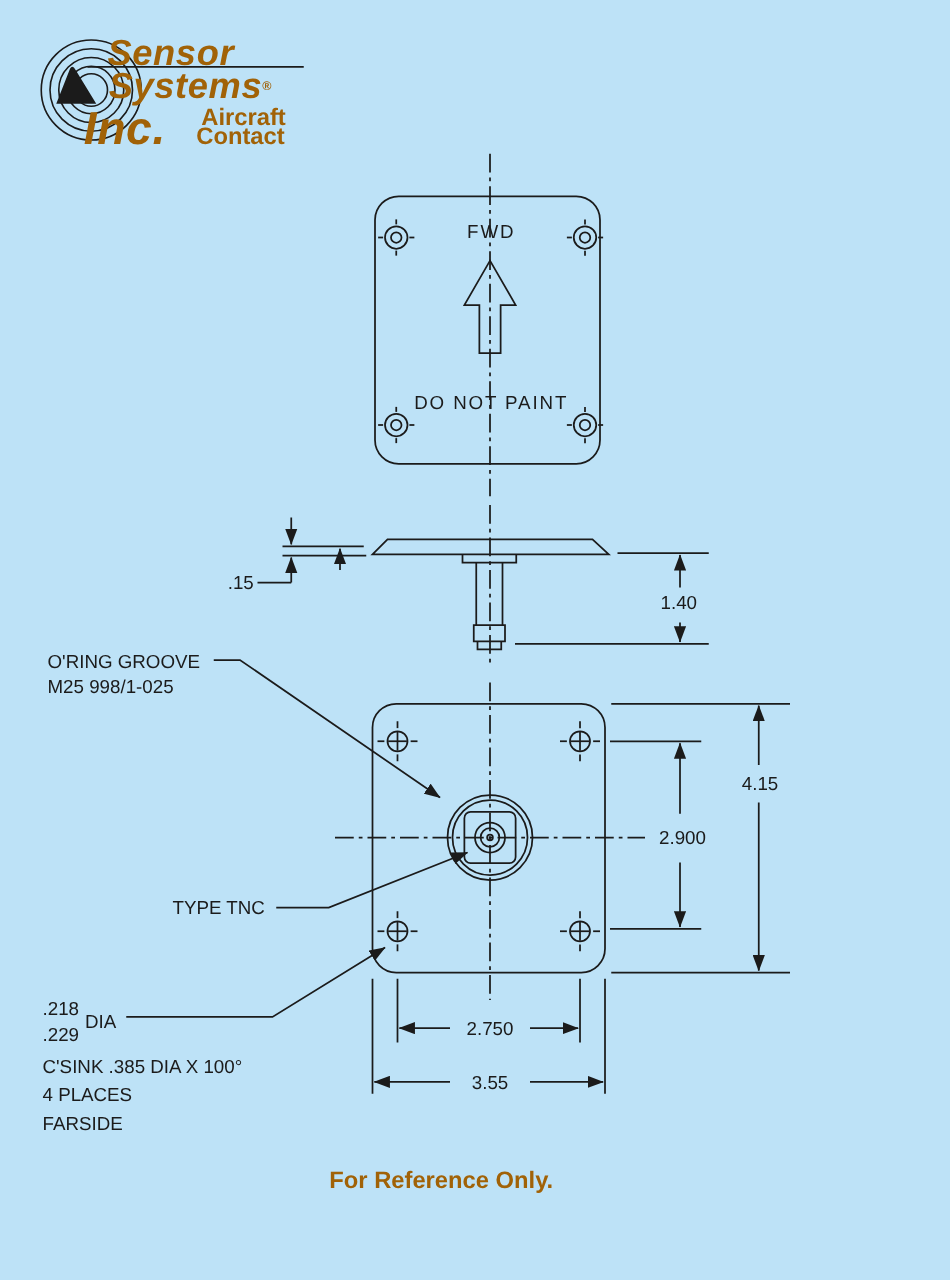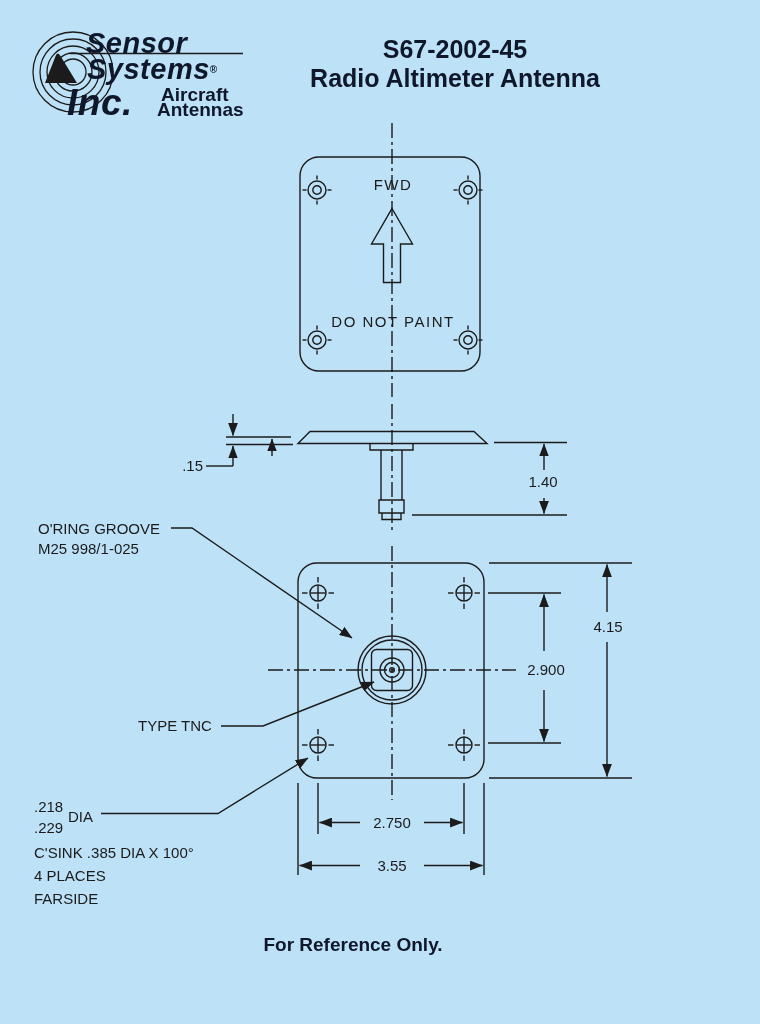--- a/index.html
+++ b/index.html
@@ -1,20 +1,20 @@
 <!DOCTYPE html>
 <html><head>
 <meta charset="utf-8">
 <style>
   html,body{margin:0;padding:0;}
   .page{
     position:relative; width:760px; height:1024px; overflow:hidden;
     background:#BDE2F7;
     font-family:"Liberation Sans", sans-serif;
-    color:#0f172a;
+    color:#a16207;
   }
   
   .logo{position:absolute; left:0; top:0; width:260px; height:130px;}
   .logo-art{position:absolute; left:28px; top:25px;}
   .logo-word{position:absolute; font-style:italic; font-weight:bold; letter-spacing:.5px; line-height:1;}
   .logo-w1{left:86px; top:29px; font-size:29px;}
   .logo-w2{left:87px; top:55px; font-size:29px;}
   .logo-w3{left:67px; top:84px; font-size:37px;}
   .reg{font-size:10px; font-style:normal; vertical-align:6px; letter-spacing:0;}
   .logo-sub{position:absolute; font-weight:bold; font-size:19px; line-height:1;}
@@ -64,27 +64,23 @@
         <circle cx="45" cy="47" r="19"></circle>
         <circle cx="45" cy="47" r="13"></circle>
         <line x1="42" y1="28.5" x2="215" y2="28.5"></line>
       </g>
       <path class="fin" d="M17,58 L28,30 Q30,26.5 32.5,31 L49,58 Z"></path>
     </svg>
     <div class="logo-word logo-w1">Sensor</div>
     <div class="logo-word logo-w2"><span>Systems</span><span class="reg">®</span></div>
     <div class="logo-word logo-w3">Inc.</div>
     <div class="logo-sub logo-s1">Aircraft</div>
-    <div class="logo-sub logo-s2">Antennas</div>
+    <div class="logo-sub logo-s2">Contact</div>
   </div>
 
-  <div class="title">
-    <div>S67-2002-45</div>
-    <div>Radio Altimeter Antenna</div>
-  </div>
 
   <svg class="drawing" width="760" height="1024" viewBox="0 0 760 1024">
     <defs>
       <marker id="ah" viewBox="0 0 12 9" refX="11.5" refY="4.5" markerWidth="13" markerHeight="10" orient="auto-start-reverse" markerUnits="userSpaceOnUse">
         <path d="M0,0 L12,4.5 L0,9 Z"></path>
       </marker>
       <g id="hole-top">
         <circle r="9" class="med"></circle>
         <circle r="4.2"></circle>
         <line x1="-14.5" y1="0" x2="-10.5" y2="0"></line>

